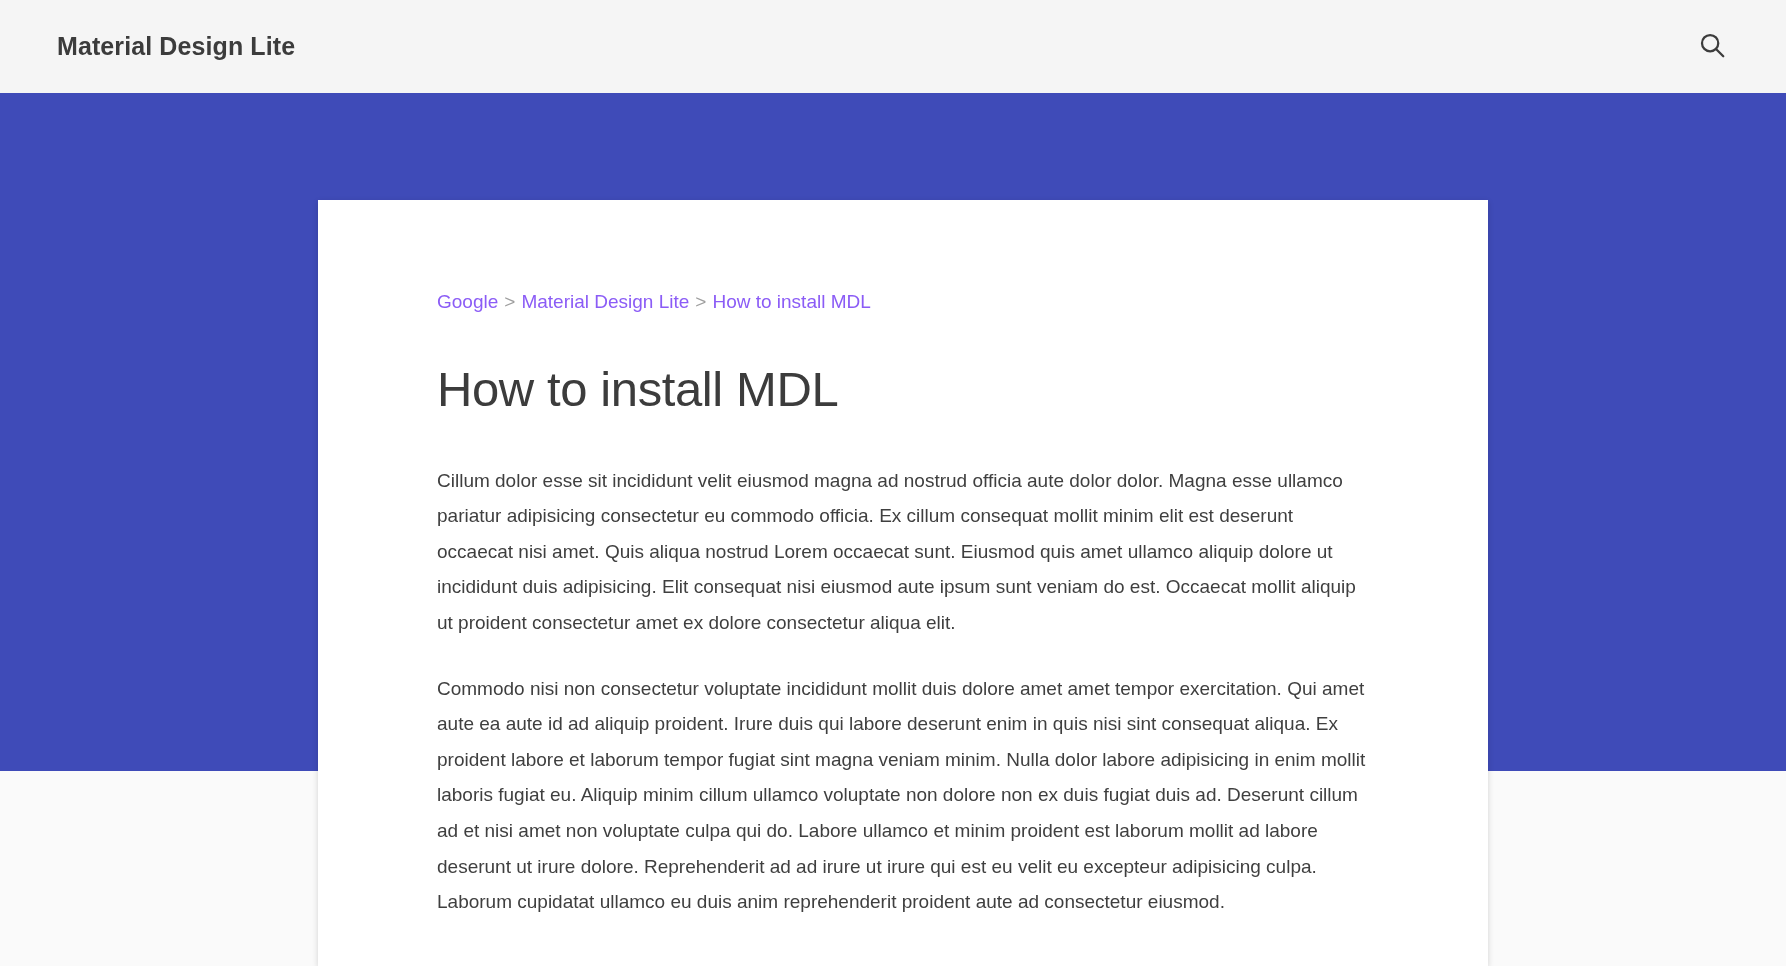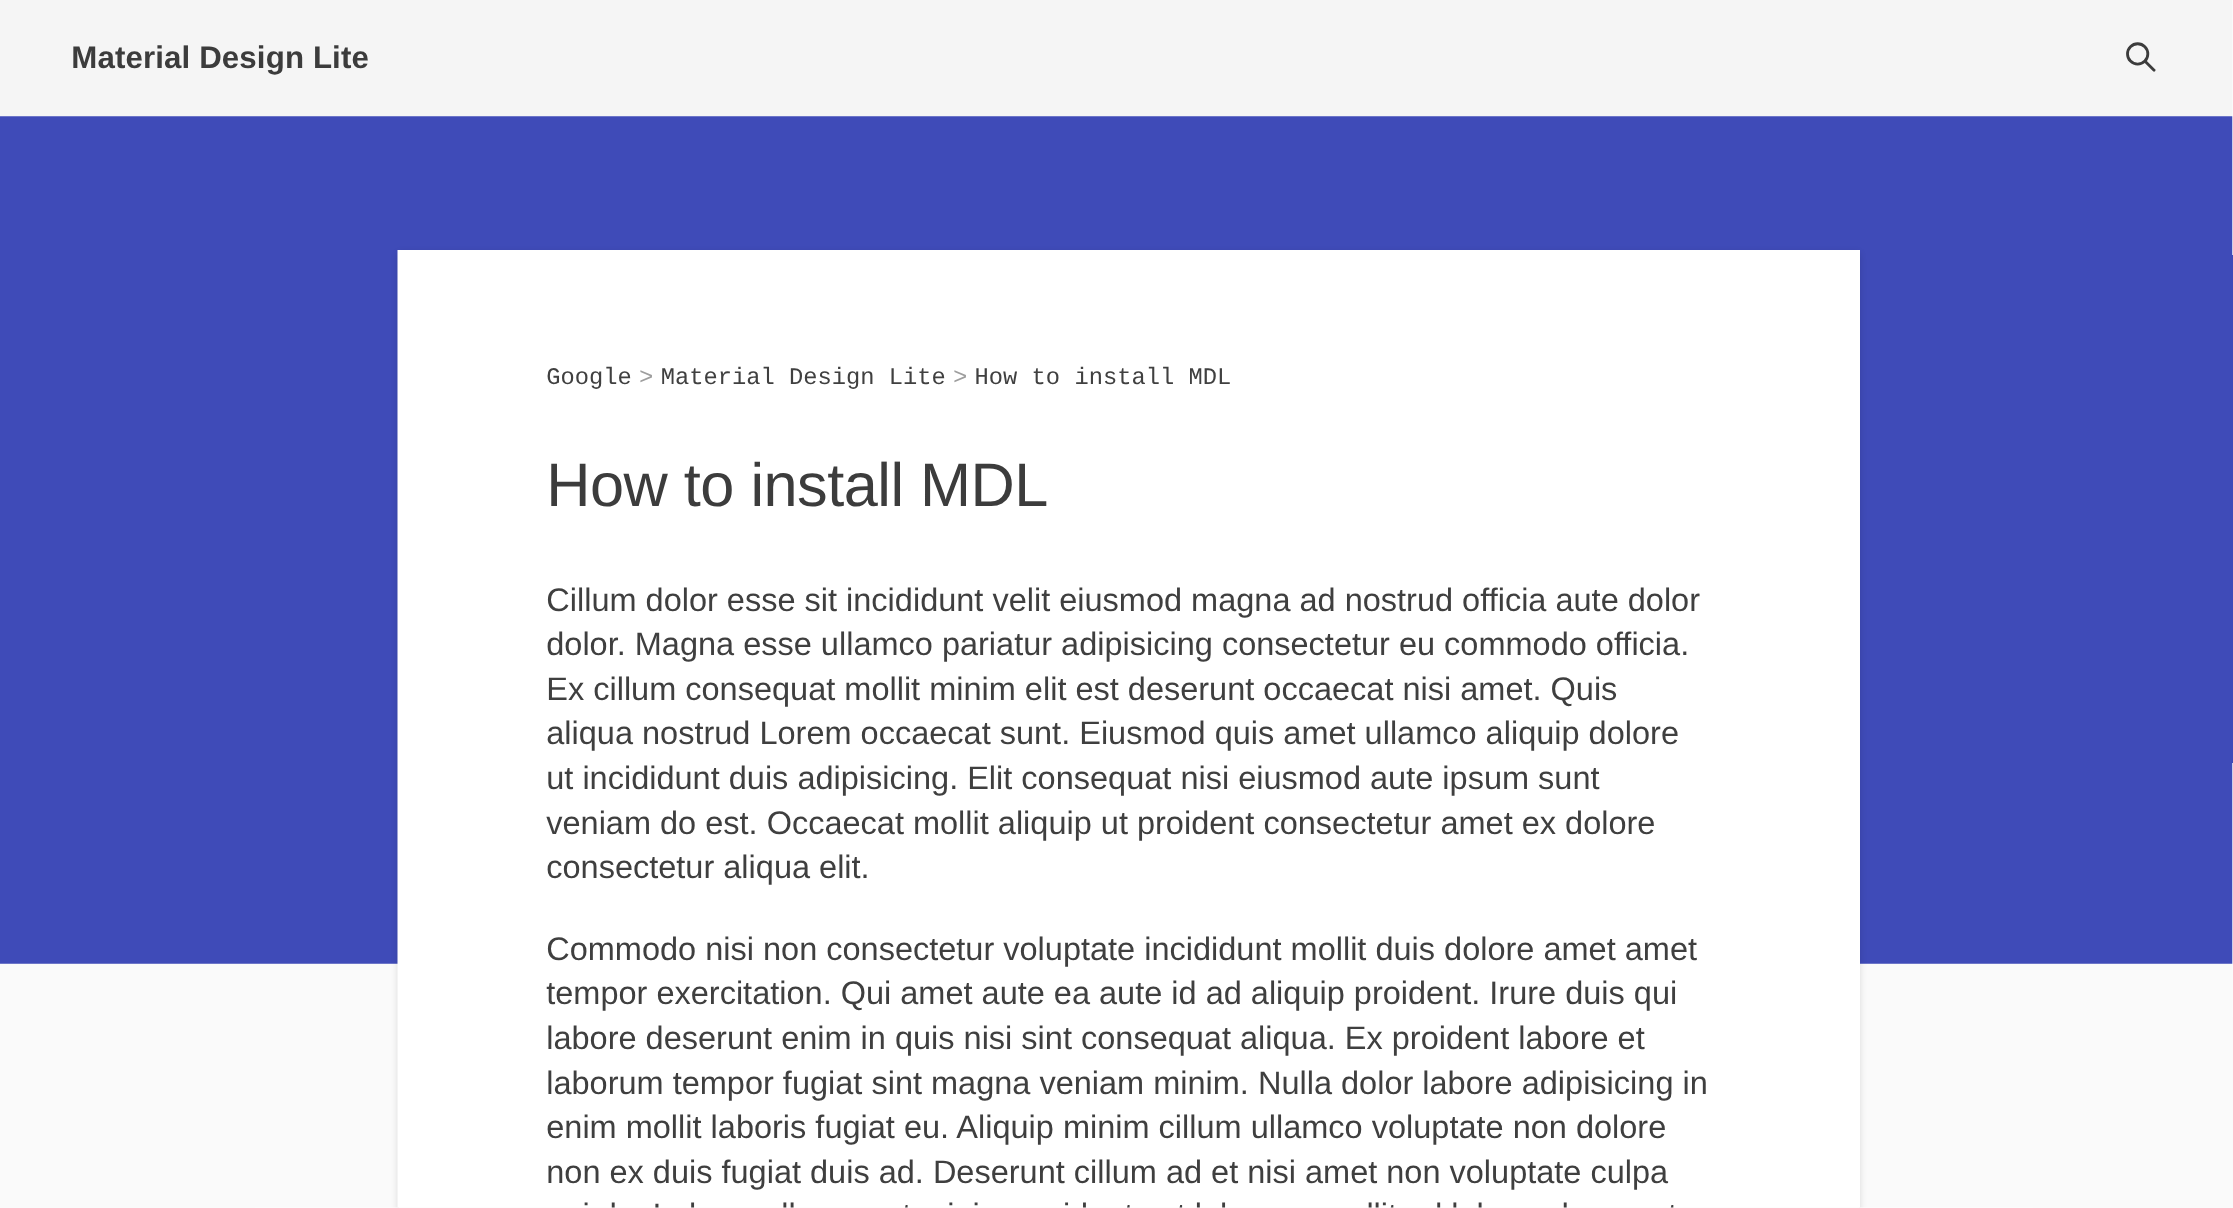--- a/index.html
+++ b/index.html
@@ -74,41 +74,40 @@
     padding: 90px 90px 0 119px;
   }
 
   .breadcrumb {
     font-size: 19px;
     color: #9e9e9e;
     margin: 0 0 48px 0;
     line-height: 1.3;
   }
   .breadcrumb a {
-    color: #404040;
+    color: #8b5cf6;
     text-decoration: none;
     cursor: pointer;
-    font-family: Liberation Mono, monospace;
   }
   .breadcrumb .sep {
     color: #9e9e9e;
     padding: 0 6px;
   }
 
   .doc-title {
     font-size: 49px;
     font-weight: normal;
     color: #3c3c3c;
     margin: 0 0 46px 0;
     letter-spacing: -0.4px;
     line-height: 1.1;
   }
 
   .doc-paragraph {
-    font-size: 26px;
+    font-size: 19px;
     line-height: 35.6px;
     color: #3f3f3f;
     margin: 0 0 30px 0;
     max-width: 930px;
   }
 </style>
 </head>
 <body>
 
 <div class="page">

